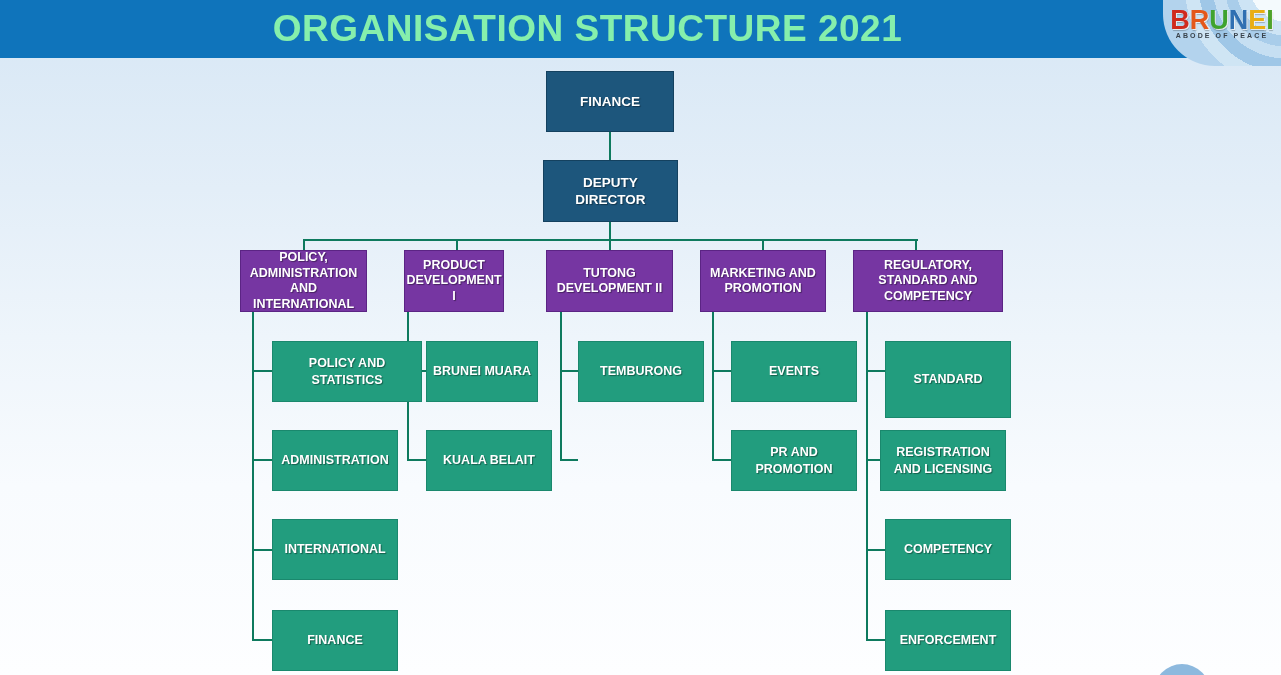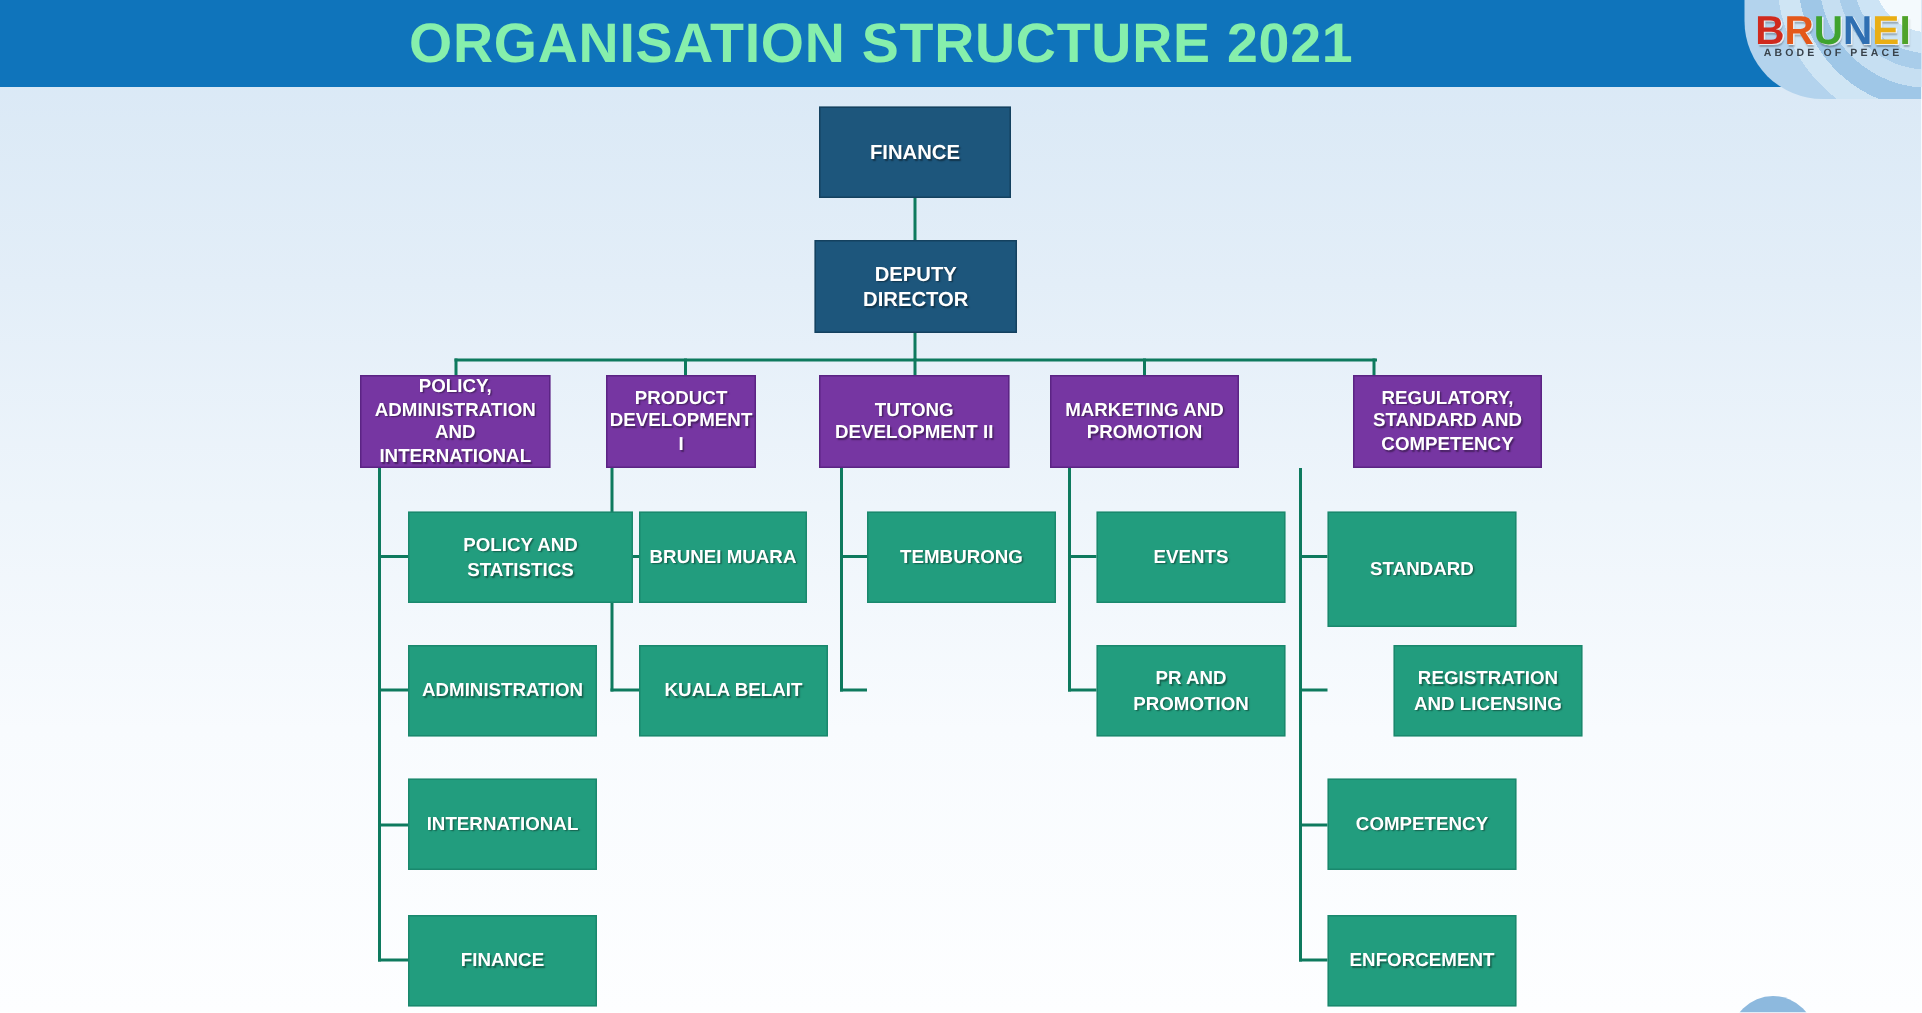--- a/index.html
+++ b/index.html
@@ -91,34 +91,34 @@
   <div class="c" style="left:866px;top:549px;width:19px;height:2px"></div>
   <div class="c" style="left:866px;top:639px;width:19px;height:2px"></div>
 
   <div class="node exec" style="left:546px;top:71px;width:128px;height:61px">FINANCE</div>
   <div class="node division" style="left:240px;top:250px;width:127px;height:62px">POLICY, ADMINISTRATION AND INTERNATIONAL</div>
 
   <div class="node exec deputy" style="left:543px;top:160px;width:135px;height:62px">DEPUTY DIRECTOR</div>
   <div class="node division" style="left:404px;top:250px;width:100px;height:62px">PRODUCT DEVELOPMENT I</div>
   <div class="node division" style="left:546px;top:250px;width:127px;height:62px">TUTONG DEVELOPMENT II</div>
   <div class="node division" style="left:700px;top:250px;width:126px;height:62px">MARKETING AND PROMOTION</div>
-  <div class="node division" style="left:902px;top:250px;width:126px;height:62px">REGULATORY, STANDARD AND COMPETENCY</div>
+  <div class="node division" style="left:853px;top:250px;width:150px;height:62px">REGULATORY, STANDARD AND COMPETENCY</div>
 
   <div class="node unit" style="left:272px;top:341px;width:150px;height:61px">POLICY AND STATISTICS</div>
   <div class="node unit" style="left:272px;top:430px;width:126px;height:61px">ADMINISTRATION</div>
   <div class="node unit" style="left:272px;top:519px;width:126px;height:61px">INTERNATIONAL</div>
   <div class="node unit" style="left:272px;top:610px;width:126px;height:61px">FINANCE</div>
 
   <div class="node unit" style="left:426px;top:341px;width:112px;height:61px">BRUNEI MUARA</div>
   <div class="node unit" style="left:426px;top:430px;width:126px;height:61px">KUALA BELAIT</div>
 
   <div class="node unit" style="left:578px;top:341px;width:126px;height:61px">TEMBURONG</div>
 
   <div class="node unit" style="left:731px;top:341px;width:126px;height:61px">EVENTS</div>
   <div class="node unit" style="left:731px;top:430px;width:126px;height:61px">PR AND PROMOTION</div>
 
   <div class="node unit" style="left:885px;top:341px;width:126px;height:77px">STANDARD</div>
-  <div class="node unit" style="left:929px;top:430px;width:126px;height:61px">REGISTRATION AND LICENSING</div>
+  <div class="node unit" style="left:880px;top:430px;width:126px;height:61px">REGISTRATION AND LICENSING</div>
   <div class="node unit" style="left:885px;top:519px;width:126px;height:61px">COMPETENCY</div>
   <div class="node unit" style="left:885px;top:610px;width:126px;height:61px">ENFORCEMENT</div>
 
   <div class="corner-circle"></div>
 </div>
 
 </body></html>

